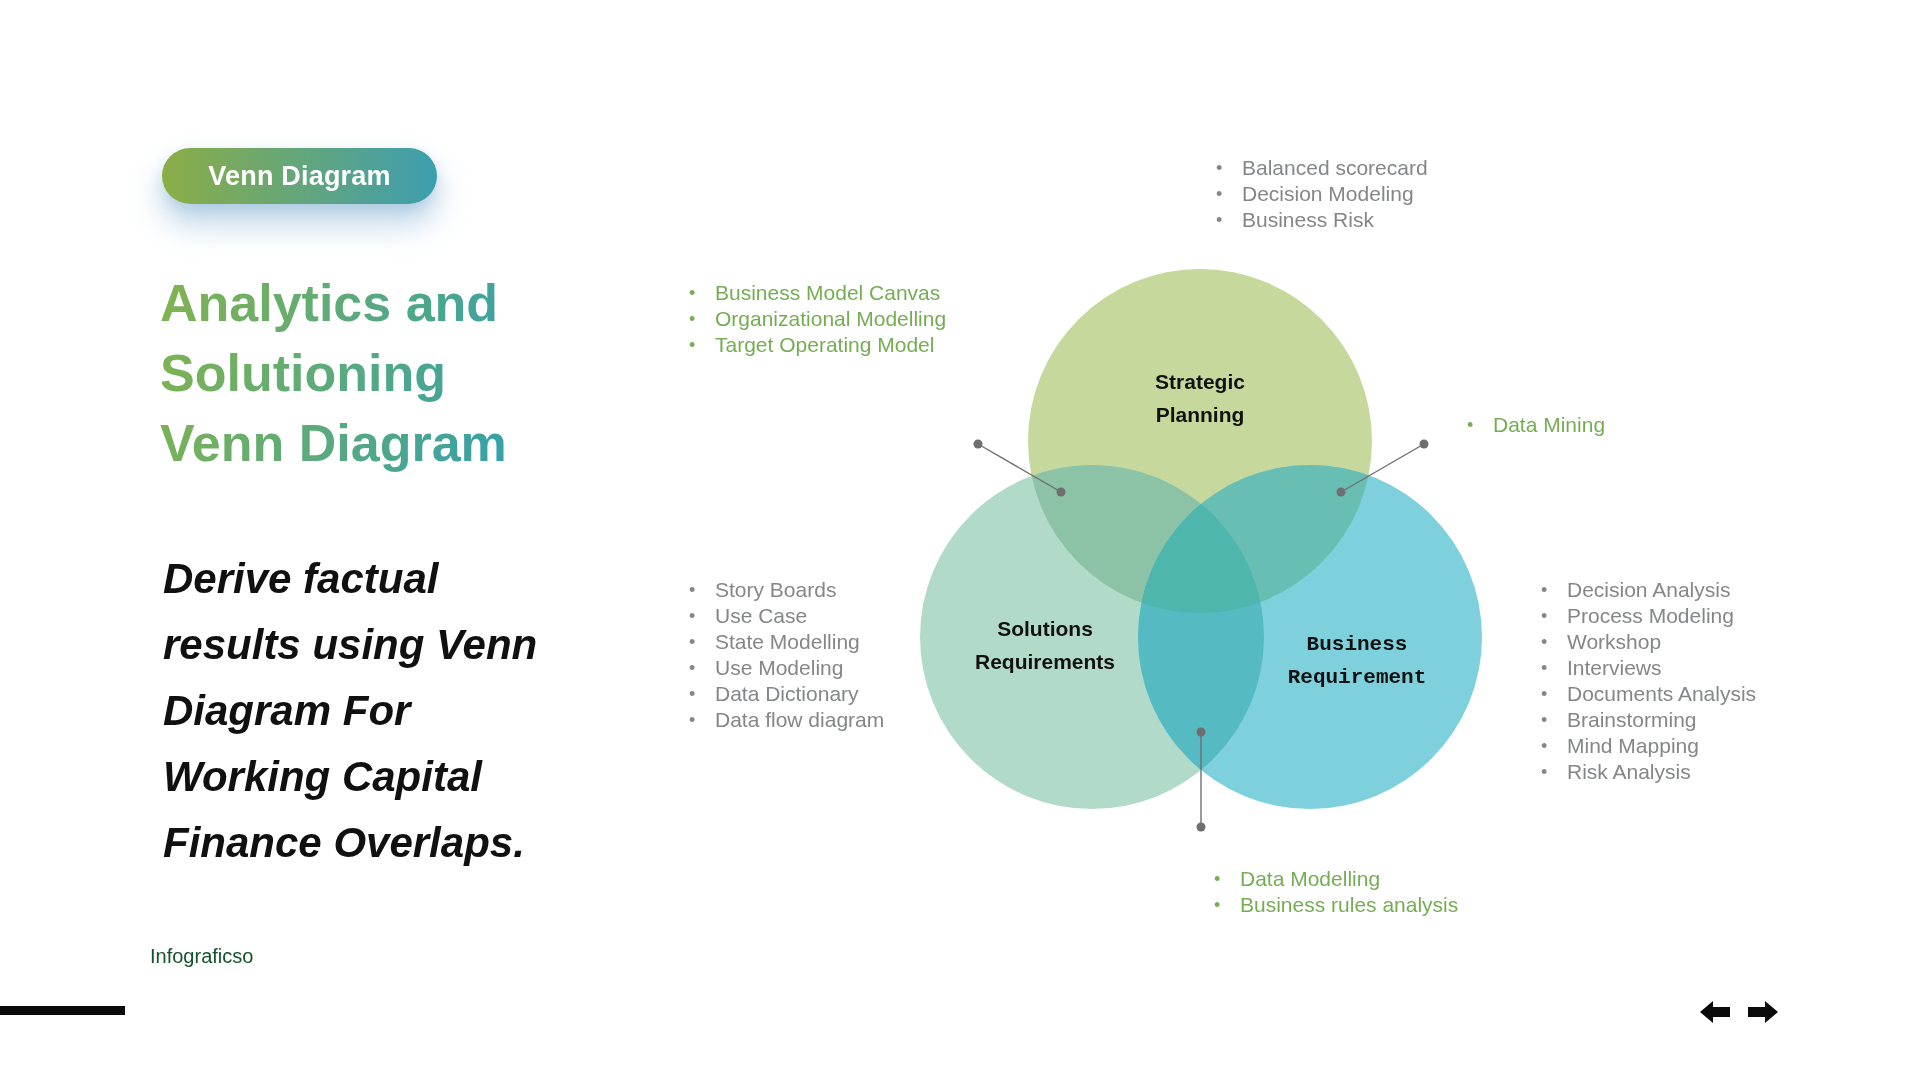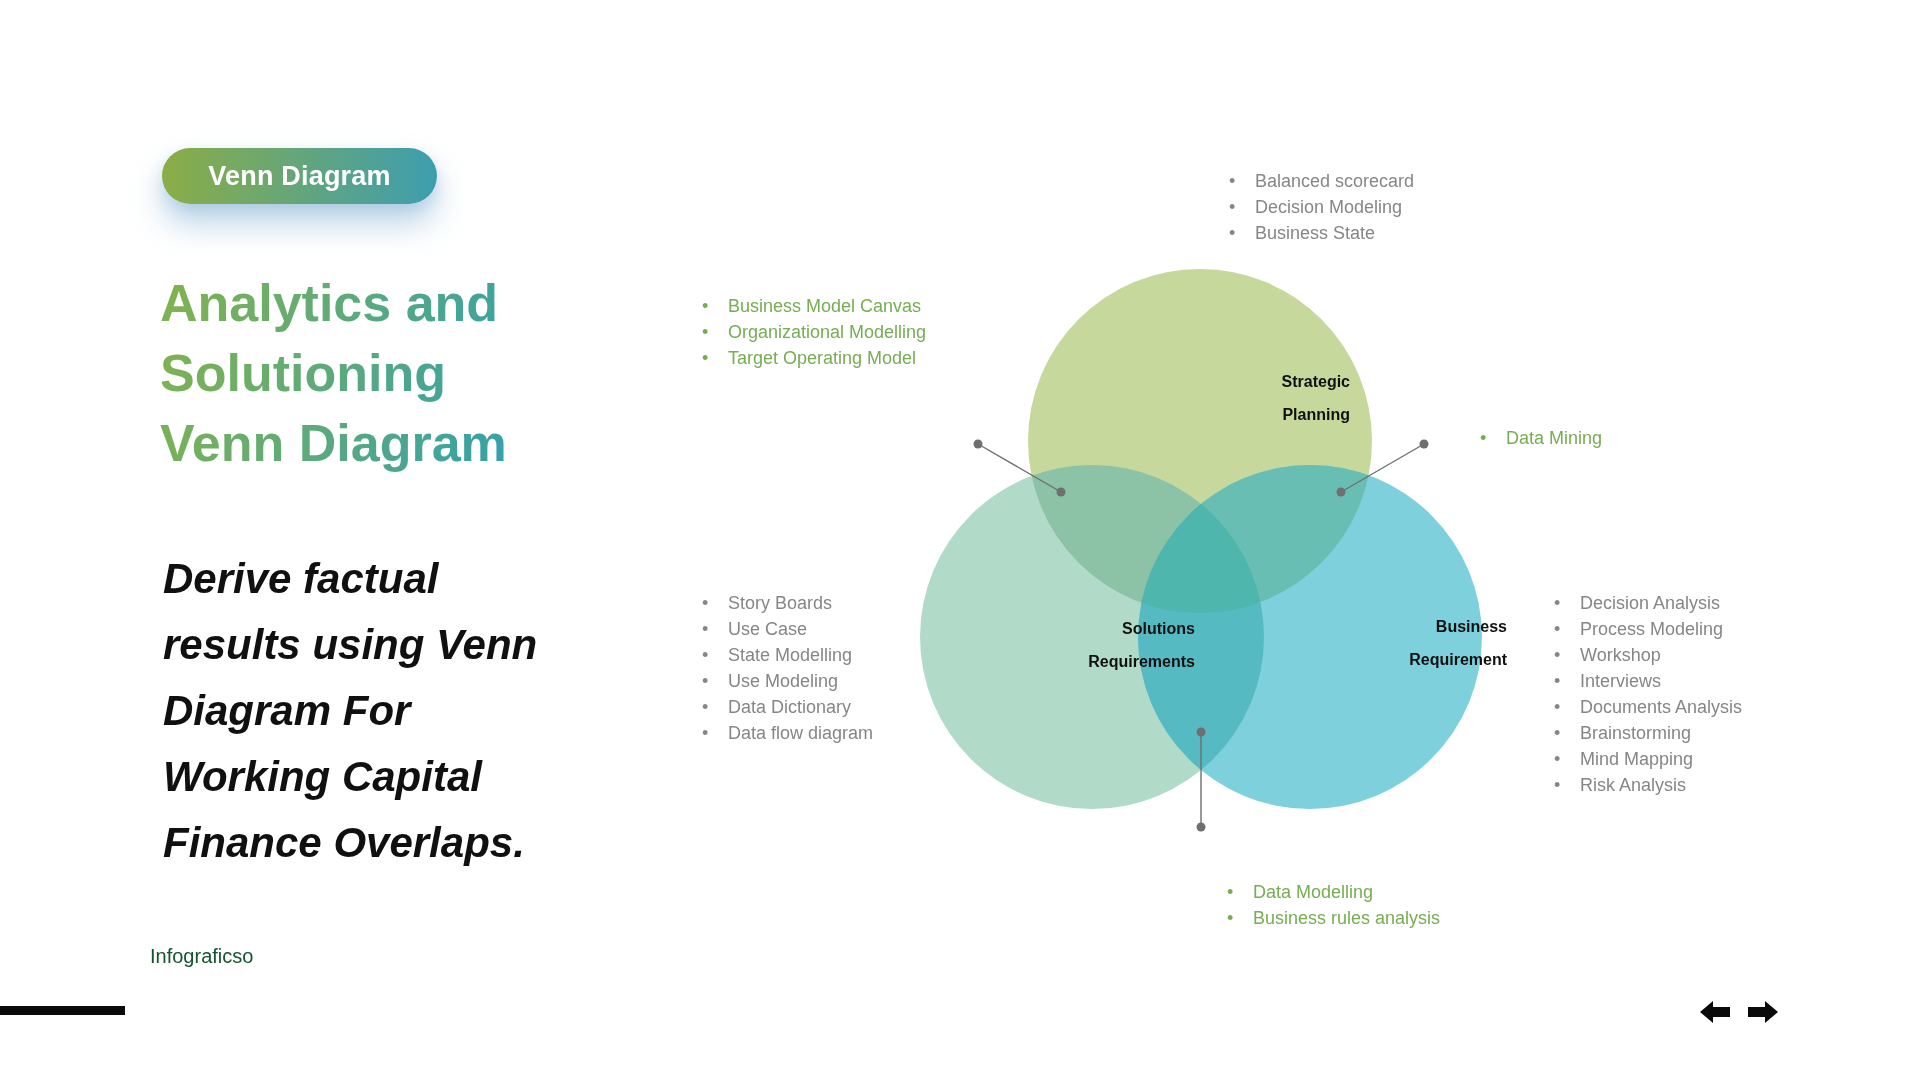--- a/index.html
+++ b/index.html
@@ -37,32 +37,32 @@
     color:#101010;white-space:pre-line;
   }
 
   
   .venn-svg{left:890px;top:250px;}
   .connector{stroke:var(--connector);stroke-width:1.4px;}
   .connector-dot{fill:var(--connector);}
 
   
   .circle-label{
-    width:300px;text-align:right;
-    font-size:16px;line-height:33px;font-weight:700;color:#111111;
+    width:300px;text-align:center;
+    font-size:21px;line-height:33px;font-weight:700;color:#111111;
     white-space:pre-line;
   }
   .label-strategic{left:1050px;top:365px;}
   .label-solutions{left:895px;top:612px;}
-  .label-business{left:1207px;top:610px;}
+  .label-business{left:1207px;top:628px;font-family:Liberation Mono, monospace;}
 
   
   ul.blist{
-    list-style:none;margin:13px;padding:0;
-    font-size:18px;line-height:26px;
+    list-style:none;margin:0;padding:0;
+    font-size:21px;line-height:26px;
   }
   ul.blist li{position:relative;padding-left:28px;}
   ul.blist li::before{
     content:"\2022";
     position:absolute;left:2px;top:0;
     font-size:18px;
   }
   .gray-list{color:var(--list-gray);}
   .green-list{color:var(--list-green);}
   .list-strategic{left:1214px;top:155px;}
@@ -138,21 +138,21 @@
 <div class="abs circle-label label-strategic">Strategic
 Planning</div>
 <div class="abs circle-label label-solutions">Solutions
 Requirements</div>
 <div class="abs circle-label label-business">Business
 Requirement</div>
 
 <ul class="abs blist gray-list list-strategic">
     <li>Balanced scorecard</li>
     <li>Decision Modeling</li>
-    <li>Business State</li>
+    <li>Business Risk</li>
   </ul>
 <ul class="abs blist green-list list-strategic-solutions">
     <li>Business Model Canvas</li>
     <li>Organizational Modelling</li>
     <li>Target Operating Model</li>
   </ul>
 <ul class="abs blist green-list list-strategic-business">
     <li>Data Mining</li>
   </ul>
 <ul class="abs blist gray-list list-solutions">

